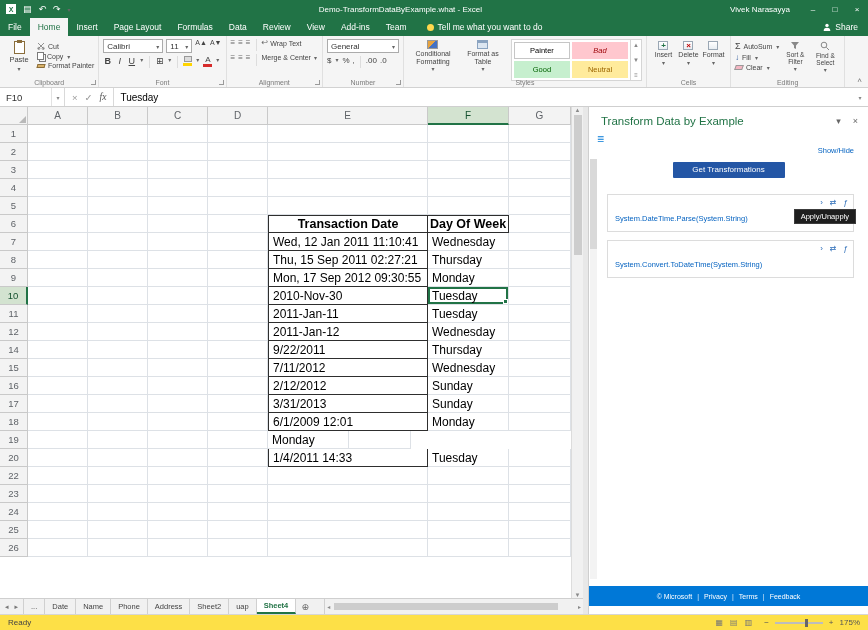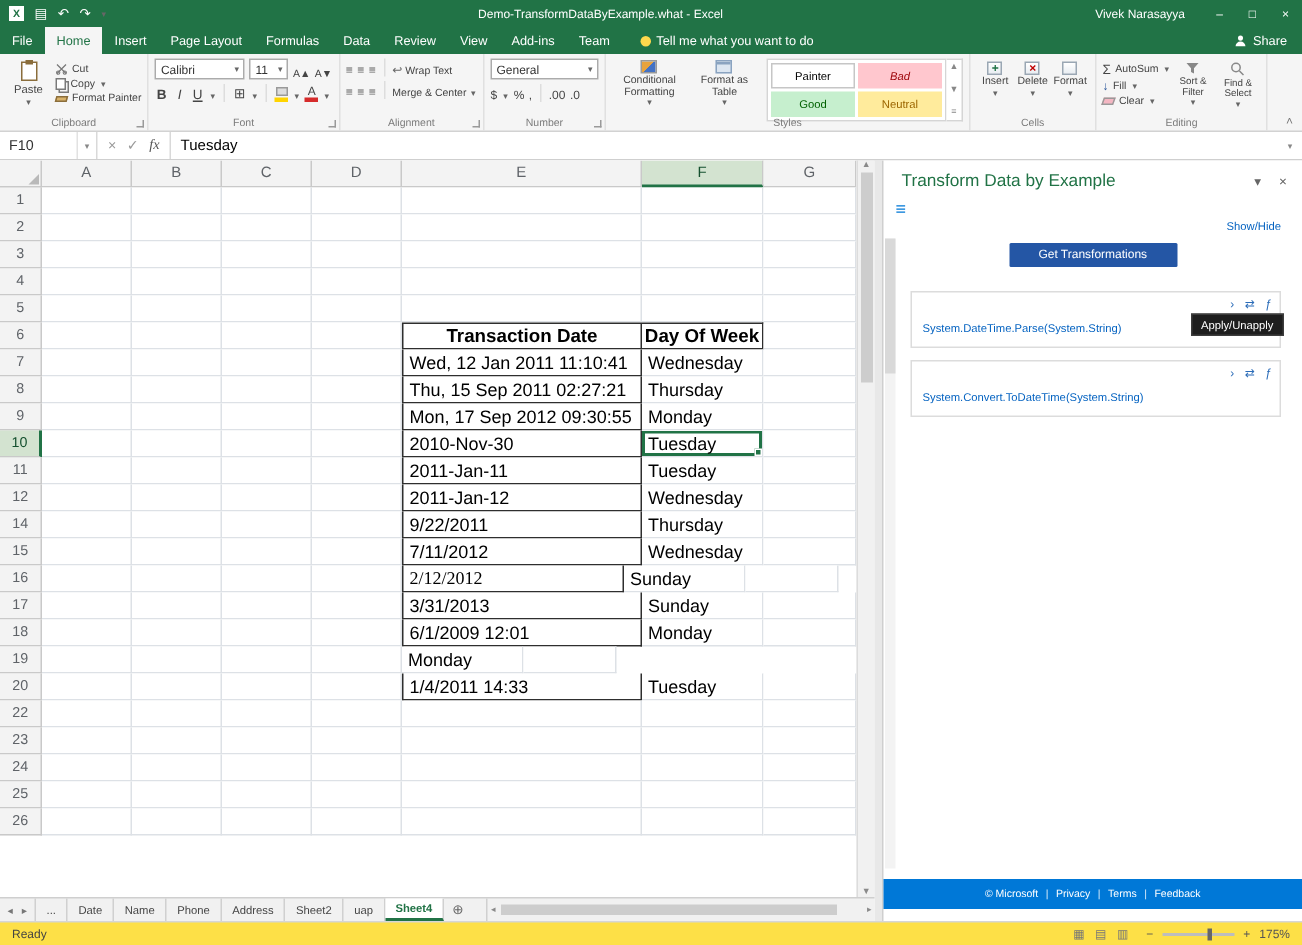--- a/index.html
+++ b/index.html
@@ -35,21 +35,21 @@
   .g-col { display:flex; flex-direction:column; gap:3px; }
 
   .paste-btn { width:30px; display:flex; flex-direction:column; align-items:center; gap:1px; font-size:7.5px; color:#444; padding-top:2px; }
   .clipboard-icon { width:11px; height:13px; border:1px solid #8a6d3b; background:#fff; position:relative; }
   .clipboard-icon::before { content:""; position:absolute; left:2px; top:-2px; width:5px; height:3px; background:#8a6d3b; }
   .clip-col { display:flex; flex-direction:column; gap:2px; font-size:7px; color:#444; padding-top:3px; margin-left:3px; }
   .clip-item { display:flex; align-items:center; gap:3px; white-space:nowrap; }
   .i-copy { width:7px; height:8px; border:1px solid #7a7a7a; background:#fff; box-shadow:2px 2px 0 -1px #f5f5f5, 2px 2px 0 0 #7a7a7a; }
   .i-brush { width:8px; height:4px; background:#d8b26a; border:1px solid #8a6d3b; transform:skewX(-15deg); }
 
-  .font-row { display:flex; align-items:flex-end; gap:3px; }
+  .font-row { display:flex; align-items:flex-start; gap:3px; }
   .combo { height:14px; border:1px solid #ababab; background:#fff; font-size:8px; display:flex; align-items:center; justify-content:space-between; padding:0 3px; color:#333; }
   .font-name { width:60px; } .font-size { width:26px; }
   .fbtn { font-size:9px; color:#444; min-width:9px; text-align:center; }
   .fbtn.b { font-weight:bold; } .fbtn.i { font-style:italic; } .fbtn.u { text-decoration:underline; }
   .fbtn.small { font-size:7px; }
   .colorbtn { display:flex; flex-direction:column; align-items:center; gap:1px; }
   .colorbtn .Atxt { font-size:8px; color:#444; line-height:7px; }
   .i-fillsq { width:8px; height:6px; background:#ddd; border:1px solid #999; }
   .bar { width:9px; height:3px; } .bar.yellow { background:#ffd400; } .bar.red { background:#d62b2b; }
   .vsep { width:1px; height:12px; background:#ddd; margin:0 2px; }
@@ -562,21 +562,21 @@
       <div class="cell tbl tbl-l" style="width: 160px;">7/11/2012</div>
       <div class="cell" style="width: 81px;">Wednesday</div>
       <div class="cell" style="width: 62px;"></div>
     </div>
     <div class="grid-row">
       <div class="row-hdr">16</div>
       <div class="cell" style="width: 60px;"></div>
       <div class="cell" style="width: 60px;"></div>
       <div class="cell" style="width: 60px;"></div>
       <div class="cell" style="width: 60px;"></div>
-      <div class="cell tbl tbl-l" style="width: 148px; font-family: Liberation Serif, serif;">2/12/2012</div>
+      <div class="cell tbl tbl-l" style="width: 160px;">2/12/2012</div>
       <div class="cell" style="width: 81px;">Sunday</div>
       <div class="cell" style="width: 62px;"></div>
     </div>
     <div class="grid-row">
       <div class="row-hdr">17</div>
       <div class="cell" style="width: 60px;"></div>
       <div class="cell" style="width: 60px;"></div>
       <div class="cell" style="width: 60px;"></div>
       <div class="cell" style="width: 60px;"></div>
       <div class="cell tbl tbl-l" style="width: 160px;">3/31/2013</div>

